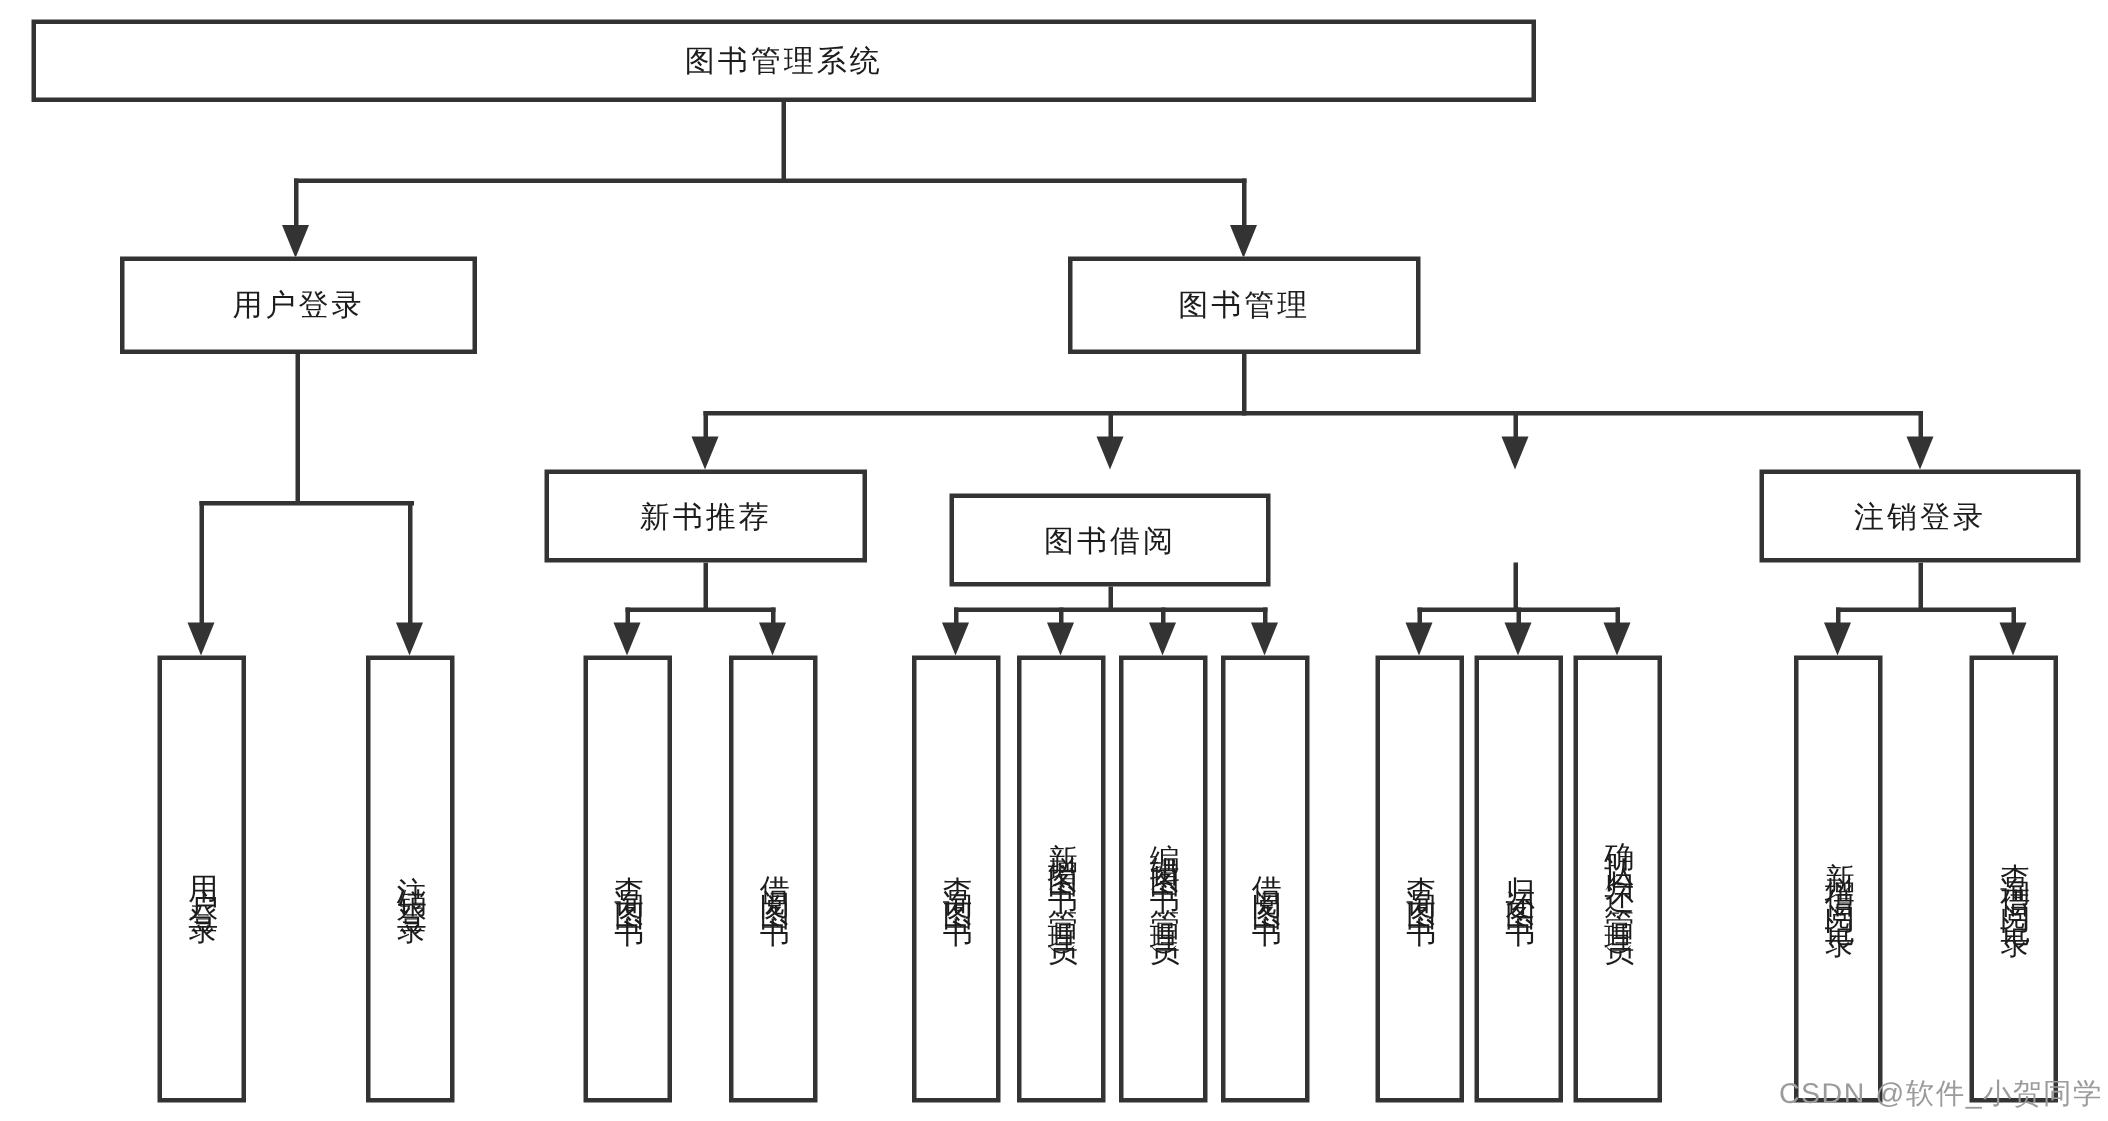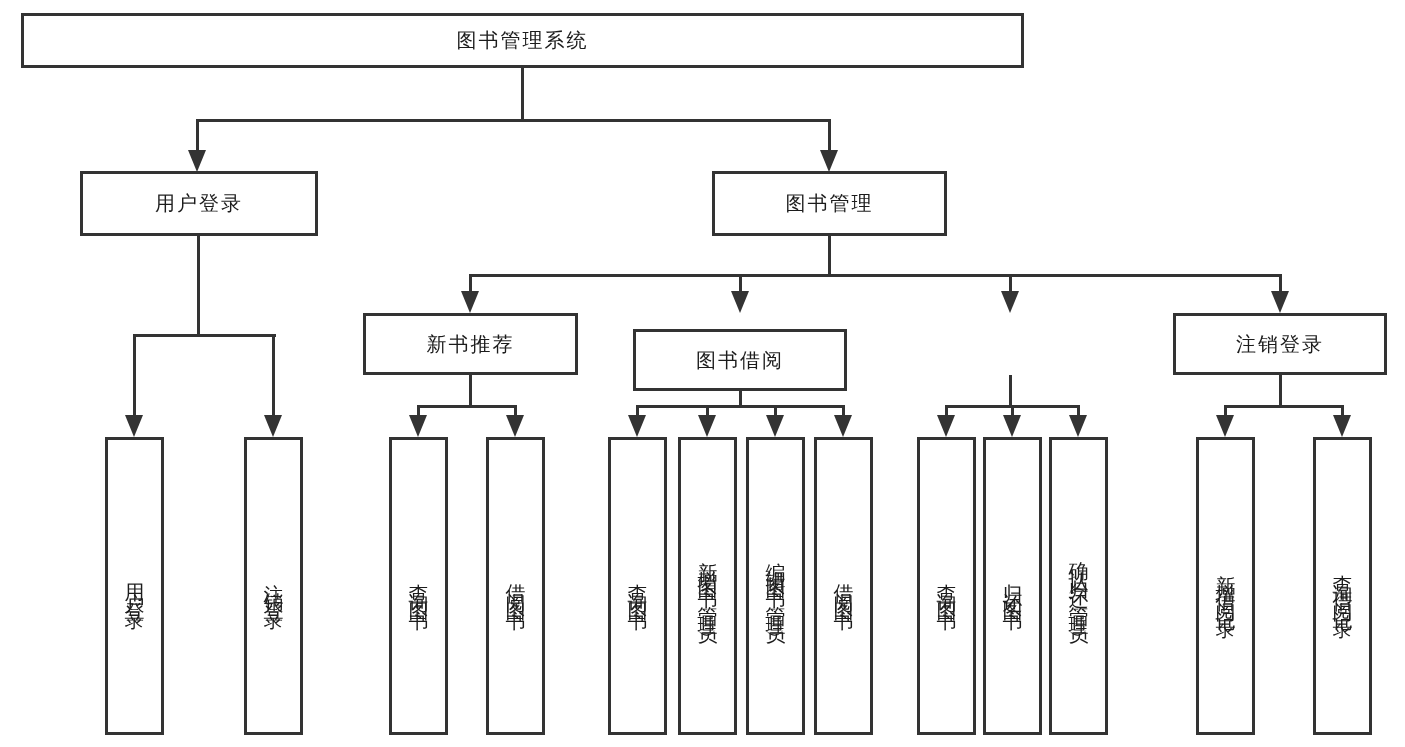--- a/index.html
+++ b/index.html
@@ -151,13 +151,14 @@
     <div class="seg" style="left: 945px; top: 405px; width: 3px; height: 13px;"></div>
     <div class="arrow" style="left: 937px; top: 415px;"></div>
     <div class="seg" style="left: 1011px; top: 405px; width: 3px; height: 13px;"></div>
     <div class="arrow" style="left: 1003px; top: 415px;"></div>
     <div class="seg" style="left: 1077px; top: 405px; width: 3px; height: 13px;"></div>
     <div class="arrow" style="left: 1069px; top: 415px;"></div>
     <div class="seg" style="left: 1224px; top: 405px; width: 3px; height: 13px;"></div>
     <div class="arrow" style="left: 1216px; top: 415px;"></div>
     <div class="seg" style="left: 1341px; top: 405px; width: 3px; height: 13px;"></div>
     <div class="arrow" style="left: 1333px; top: 415px;"></div>
+    <div id="watermark">CSDN @软件_小贺同学</div>
 </div>
 
 </body></html>

